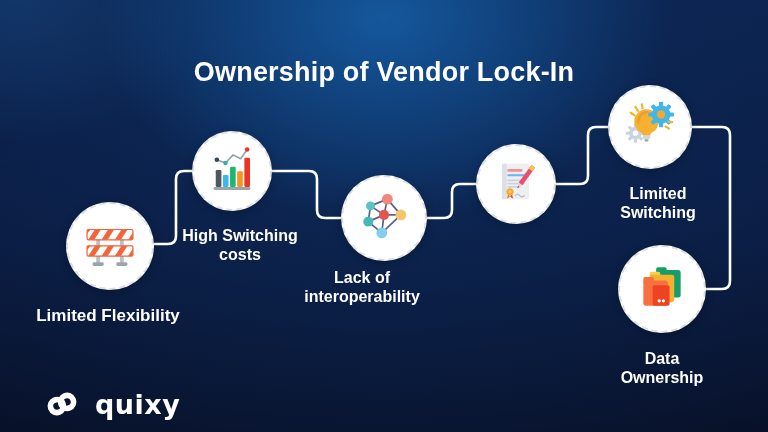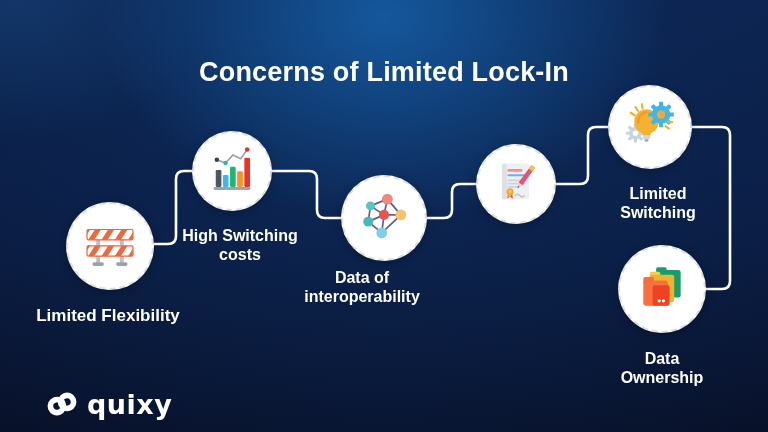--- a/index.html
+++ b/index.html
@@ -24,33 +24,33 @@
     box-sizing:border-box;
     box-shadow:0 2px 8px rgba(0,0,0,0.25);
   }
   .step-label{
     position:absolute;z-index:2;transform:translateX(-50%);
     color:#fff;font-size:16px;font-weight:700;line-height:1.2;
     text-align:center;white-space:pre-line;width:220px;
   }
   .logo{
     position:absolute;left:44px;top:386px;z-index:2;
-    display:flex;align-items:center;gap:7px;
+    display:flex;align-items:center;gap:15px;
   }
   .logo-text{
     color:#fff;font-size:27px;font-weight:700;letter-spacing:0.5px;line-height:1;
     font-family:"DejaVu Sans", sans-serif;
   }
 </style>
 </head>
 <body>
 
 <div class="stage">
 
-  <div class="title">Concerns of Limited Lock-In</div>
+  <div class="title">Ownership of Vendor Lock-In</div>
 
   <svg class="connector" width="768" height="432" viewBox="0 0 768 432">
     <path d="M 110 244 H 168 Q 176 244 176 236 V 179 Q 176 171 184 171 H 309 Q 317 171 317 179
              V 210 Q 317 218 325 218 H 444 Q 452 218 452 210 V 192 Q 452 184 460 184 H 580
              Q 588 184 588 176 V 135 Q 588 127 596 127 H 722 Q 730 127 730 135 V 281
              Q 730 289 722 289 H 662" fill="none" stroke="#ffffff" stroke-width="2.6" stroke-linecap="round"></path>
   </svg>
 
   <div class="node" style="left:66px;top:202px;width:88px;height:88px;">
     <span>
@@ -116,21 +116,21 @@
         </g>
         <circle cx="27" cy="9" r="4.8" fill="#f0887b"></circle>
         <circle cx="39" cy="23" r="4.8" fill="#f6c469"></circle>
         <circle cx="24" cy="23" r="4.5" fill="#e4574f"></circle>
         <circle cx="12" cy="15" r="4.0" fill="#59c3c7"></circle>
         <circle cx="10" cy="29" r="4.4" fill="#46b8bc"></circle>
         <circle cx="22" cy="39" r="4.8" fill="#82cfe9"></circle>
       </svg>
     </span>
   </div>
-  <div class="step-label" style="left:362px;top:268px;">Data of
+  <div class="step-label" style="left:362px;top:268px;">Lack of
 interoperability</div>
 
   <div class="node" style="left:476px;top:144px;width:80px;height:80px;">
     <span>
       <svg width="52" height="52" viewBox="0 0 48 48">
         <rect x="11" y="7" width="25" height="33" rx="2" fill="#edeff2"></rect>
         <rect x="11" y="7" width="4.5" height="33" rx="2" fill="#dde0e6"></rect>
         <rect x="16" y="12" width="14" height="2.6" rx="1.2" fill="#f58e8e"></rect>
         <rect x="16" y="16.8" width="17" height="2" rx="1" fill="#6fb0f2"></rect>
         <rect x="16" y="21.8" width="16" height="1.5" rx="0.7" fill="#cdd2da"></rect>

